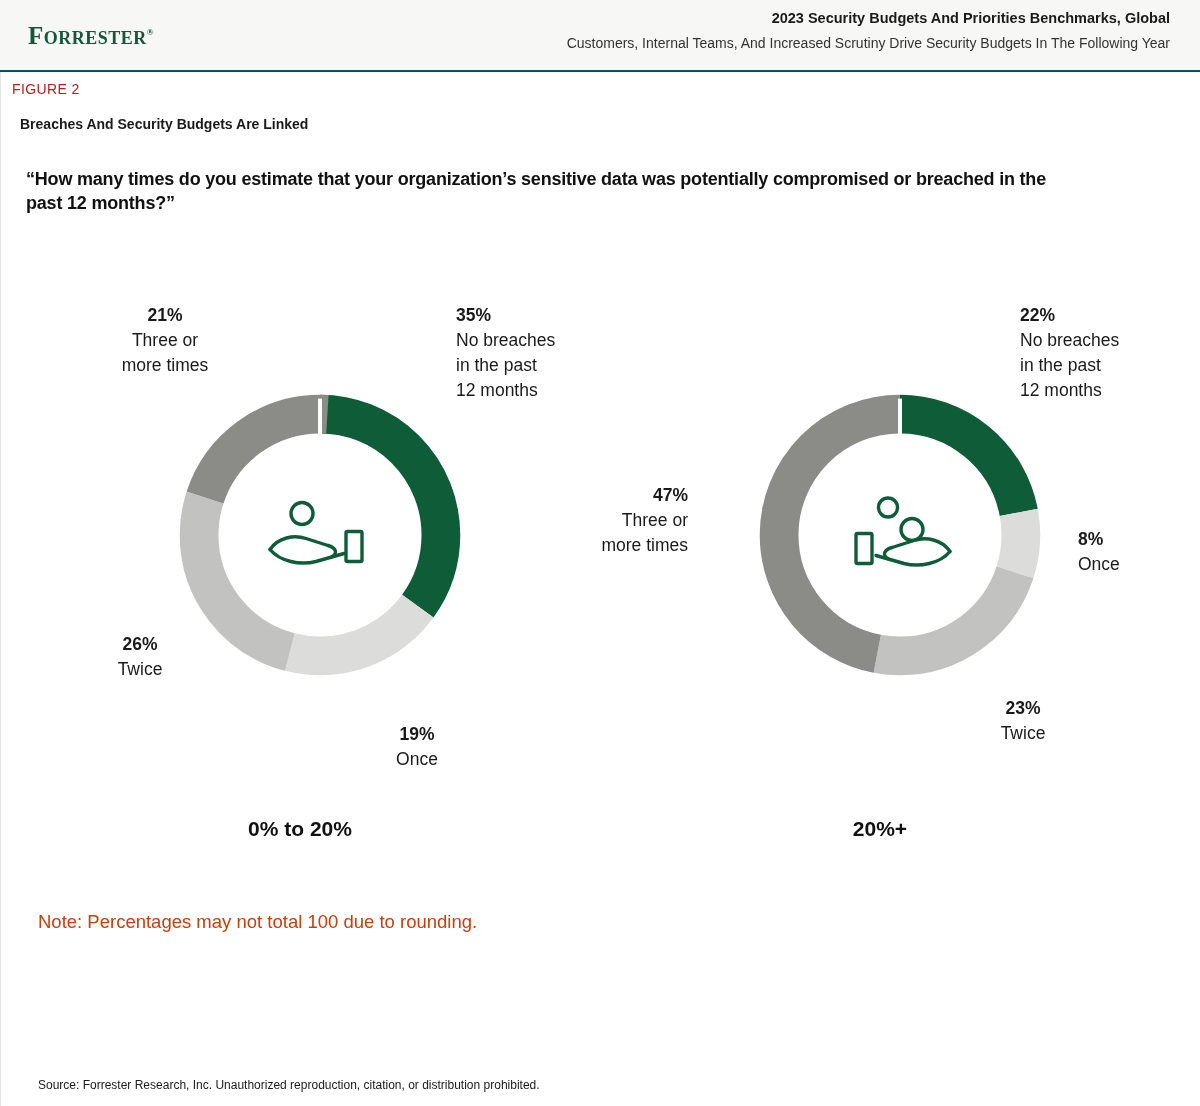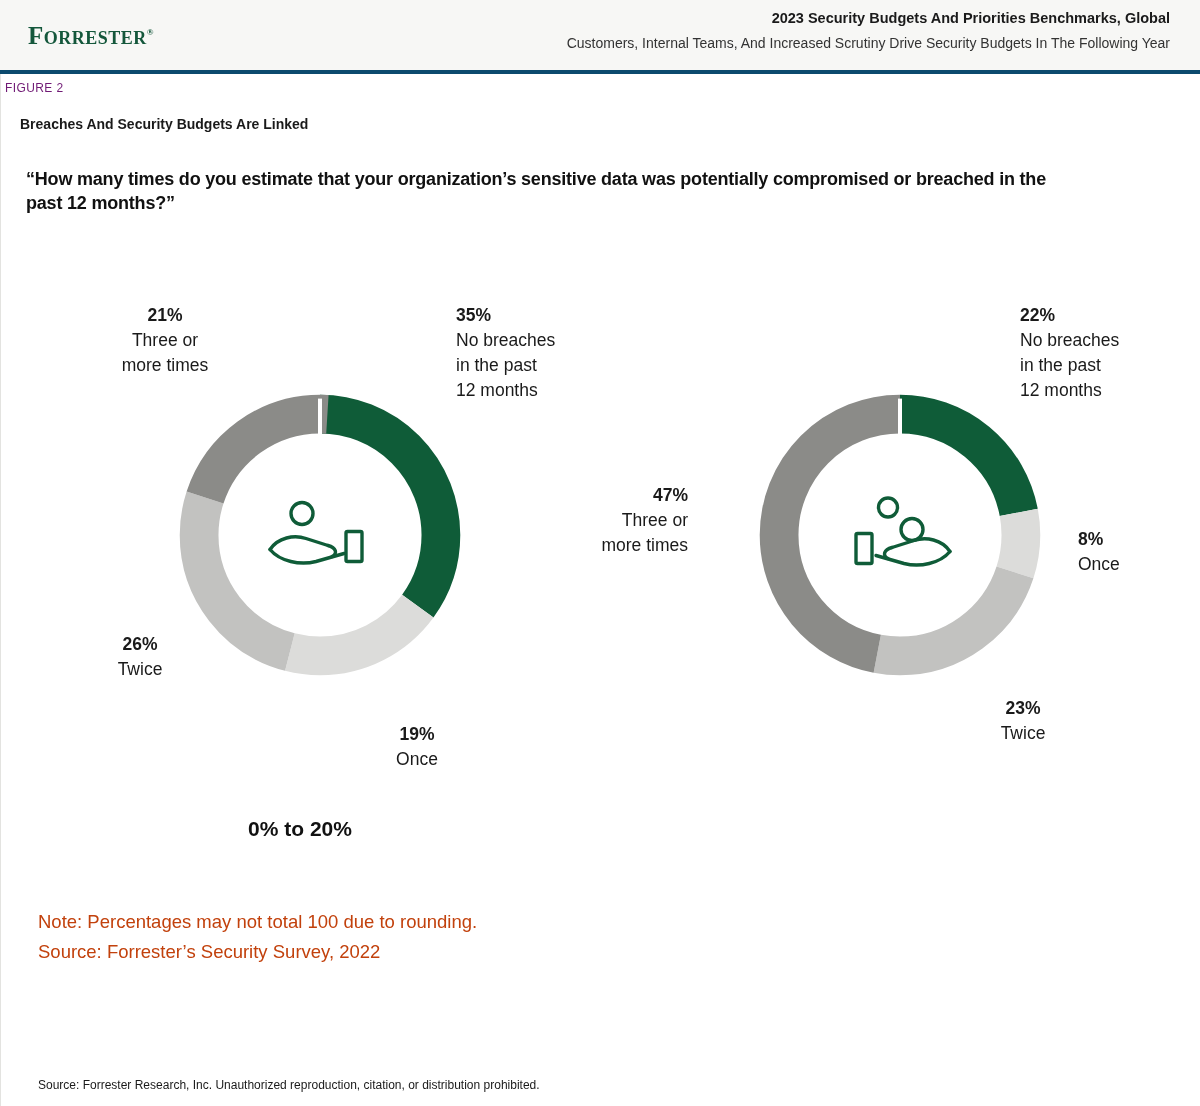--- a/index.html
+++ b/index.html
@@ -13,21 +13,21 @@
     font-family: "Liberation Sans", sans-serif;
     color: #1a1a1a;
     position: relative;
     overflow: hidden;
   }
 
   
   .header {
     height: 70px;
     background: #f7f7f5;
-    border-bottom: 4px solid #0c4a6e;
+    border-bottom: 2px solid #0c4a6e;
     position: relative;
   }
   .logo {
     position: absolute;
     left: 28px;
     top: 22px;
     color: #14573b;
     font-family: "Liberation Serif", serif;
     font-size: 25px;
     letter-spacing: 0.5px;
@@ -51,25 +51,25 @@
   }
   .header-sub {
     font-size: 14px;
     color: #333;
     margin-top: 9px;
   }
 
   
   .figure-label {
     position: absolute;
-    left: 5px;
+    left: 12px;
     top: 81px;
-    font-size: 12px;
+    font-size: 14px;
     letter-spacing: .4px;
-    color: #701a75;
+    color: #b91c1c;
   }
   .figure-title {
     position: absolute;
     left: 20px;
     top: 116px;
     font-size: 14px;
     font-weight: bold;
     color: #1a1a1a;
   }
 
@@ -254,20 +254,21 @@
         <svg viewBox="0 0 120 95" width="120" height="95">
           <circle cx="48" cy="20" r="9.5" fill="none" stroke="#0f5c38" stroke-width="3.4"></circle>
           <circle cx="72" cy="42" r="11" fill="none" stroke="#0f5c38" stroke-width="3.4"></circle>
           <rect x="16" y="46" width="16" height="30" fill="none" stroke="#0f5c38" stroke-width="3.4" rx="1.5"></rect>
           <path d="M110 64 C102 52, 86 49, 74 53 L52 60" fill="none" stroke="#0f5c38" stroke-width="3.4" stroke-linecap="round"></path>
           <path d="M110 64 C100 76, 80 80, 64 76 L36 68" fill="none" stroke="#0f5c38" stroke-width="3.4" stroke-linecap="round"></path>
           <path d="M52 60 C44 62, 42 68, 48 71" fill="none" stroke="#0f5c38" stroke-width="3.4" stroke-linecap="round"></path>
         </svg>
       </div>
     </div>
+    <div class="chart-caption">20%+</div>
   </div>
 </div>
 
 <div class="callout c-l-none">
   <span class="pct">35%</span>
   <span>No breaches</span><br>
   <span>in the past</span><br>
   <span>12 months</span>
 </div>
 
@@ -305,16 +306,15 @@
 </div>
 
 <div class="callout c-r-three right-align">
   <span class="pct">47%</span>
   <span>Three or</span><br>
   <span>more times</span>
 </div>
 
 <div class="notes">
   <p>Note: Percentages may not total 100 due to rounding.</p>
-  <p>Source: Forrester’s Security Survey, 2022</p>
 </div>
 
 <div class="source-footer">Source: Forrester Research, Inc. Unauthorized reproduction, citation, or distribution prohibited.</div>
 
 </body></html>

